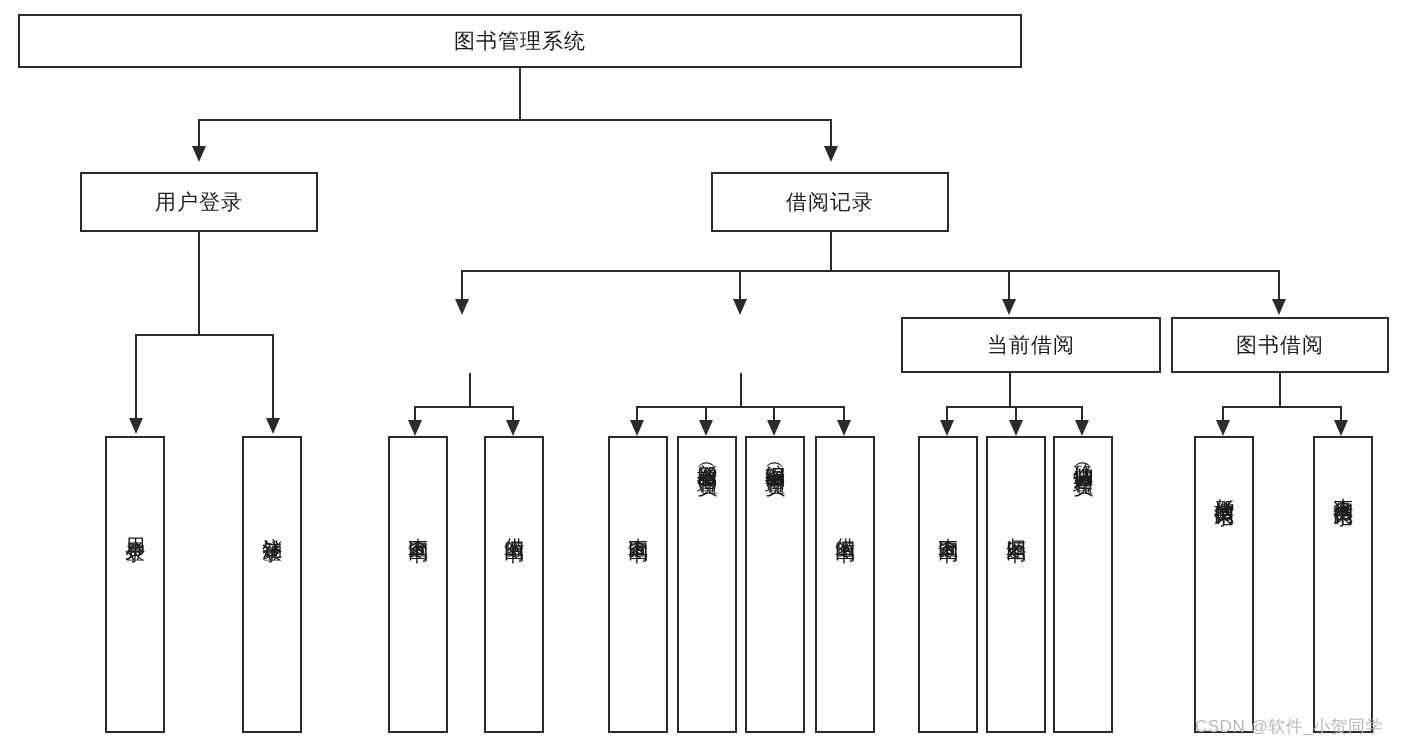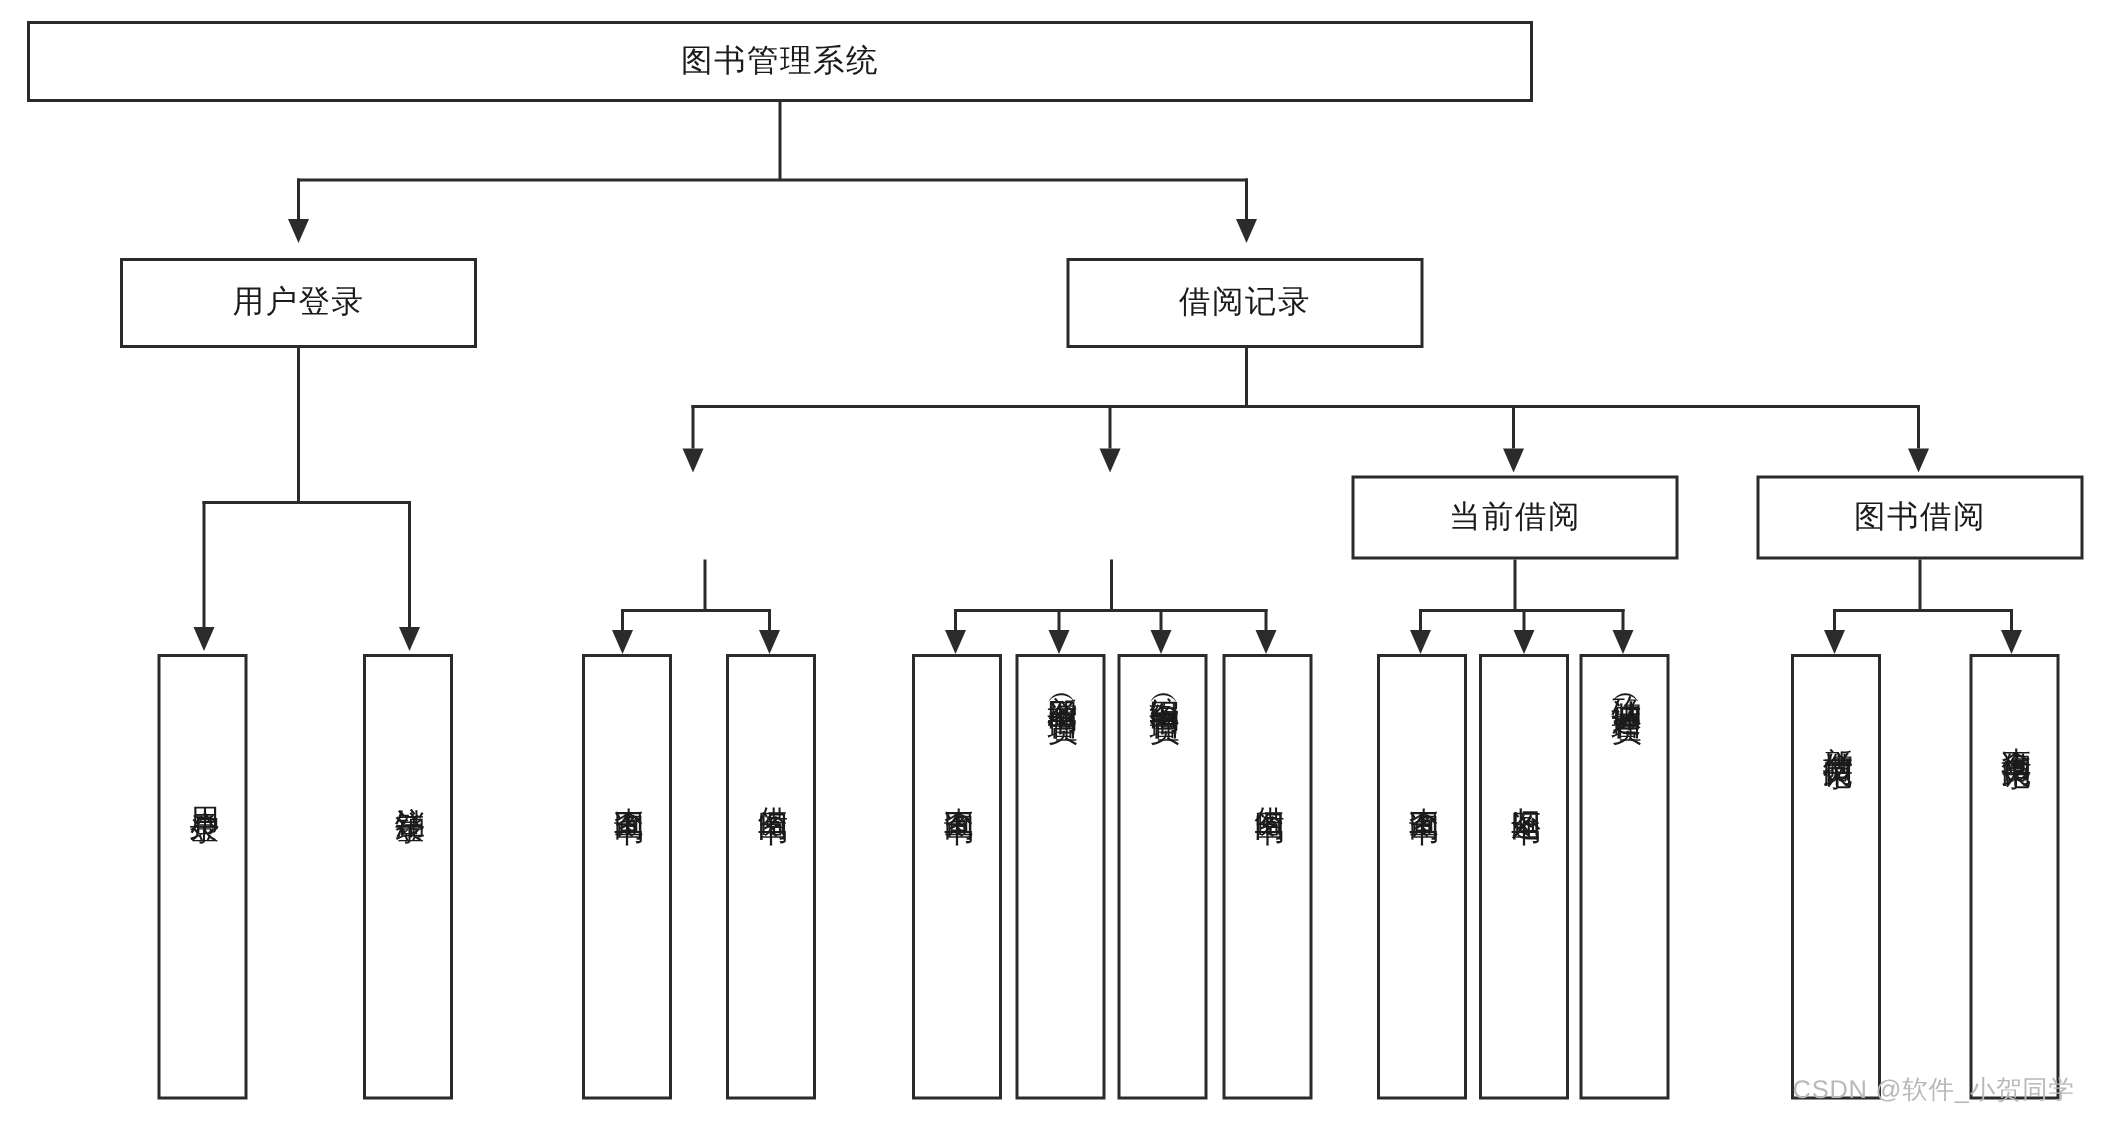--- a/index.html
+++ b/index.html
@@ -113,21 +113,21 @@
   <div class="ln h" style="left:461px; top:270px; width:819px; height:2px;"></div>
   <div class="ln v" style="left:461px; top:270px; width:2px; height:29px;"></div>
   <div class="arrow" style="left:455px; top:299px;"></div>
   <div class="ln v" style="left:739px; top:270px; width:2px; height:29px;"></div>
   <div class="arrow" style="left:733px; top:299px;"></div>
   <div class="ln v" style="left:1008px; top:270px; width:2px; height:29px;"></div>
   <div class="arrow" style="left:1002px; top:299px;"></div>
   <div class="ln v" style="left:1278px; top:270px; width:2px; height:29px;"></div>
   <div class="arrow" style="left:1272px; top:299px;"></div>
 
-  <div class="node h" style="left:901px; top:317px; width:218px; height:56px;">
+  <div class="node h" style="left:901px; top:317px; width:260px; height:56px;">
     <span>当前借阅</span>
   </div>
   <div class="node h" style="left:1171px; top:317px; width:218px; height:56px;">
     <span>图书借阅</span>
   </div>
 
   <div class="ln v" style="left:469px; top:373px; width:2px; height:34px;"></div>
   <div class="ln h" style="left:414px; top:406px; width:100px; height:2px;"></div>
   <div class="ln v" style="left:414px; top:406px; width:2px; height:14px;"></div>
   <div class="arrow" style="left:408px; top:420px;"></div>

